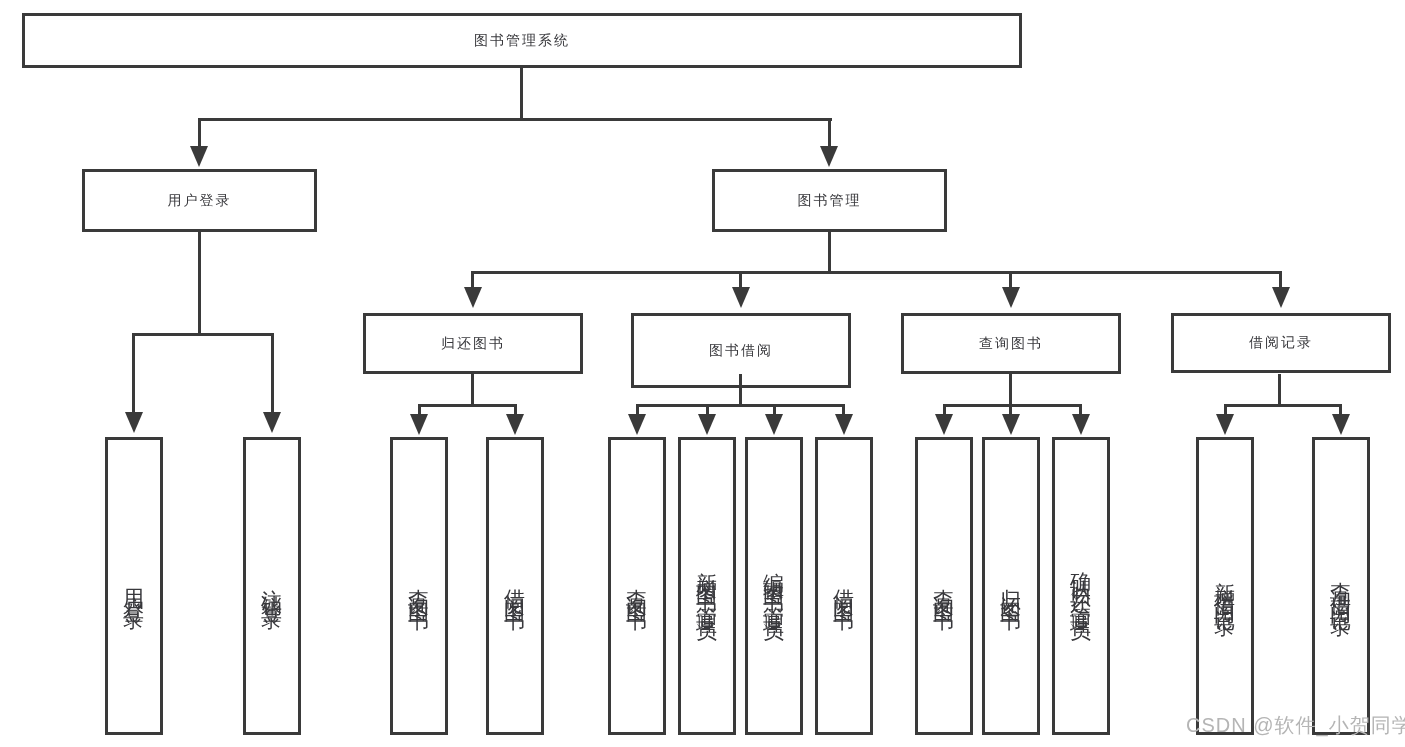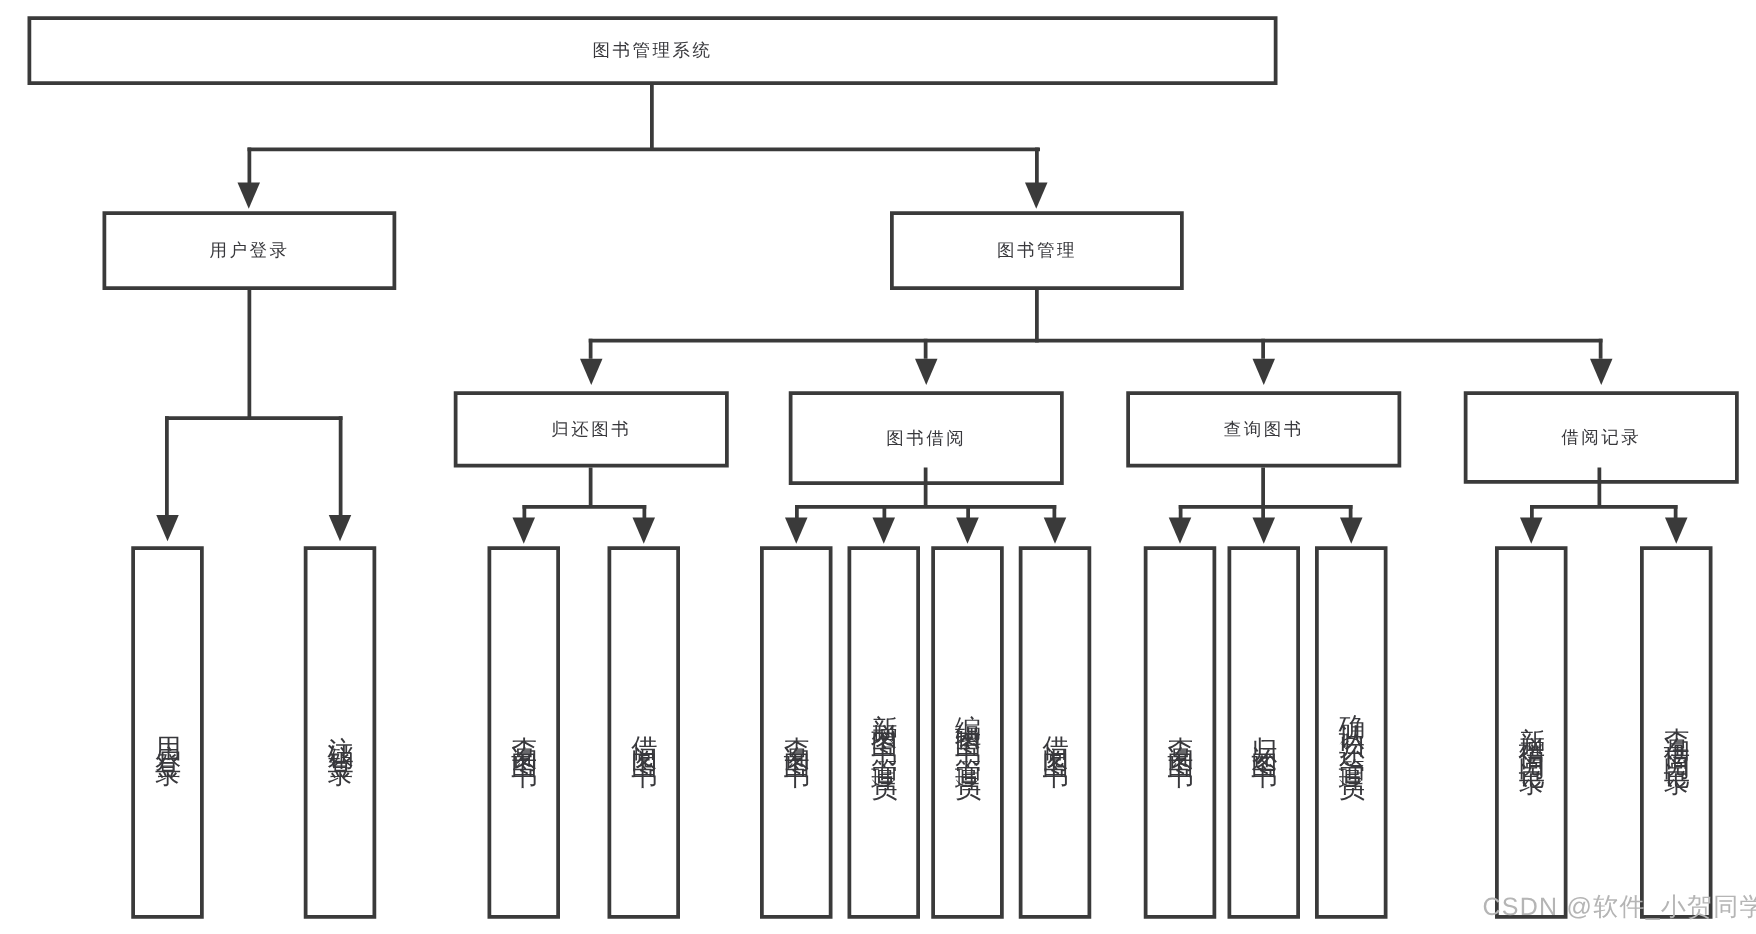--- a/index.html
+++ b/index.html
@@ -71,21 +71,21 @@
 
   <div class="node" style="left:363px;top:313px;width:220px;height:61px;">
     <span>归还图书</span>
   </div>
   <div class="node" style="left:631px;top:313px;width:220px;height:75px;">
     <span>图书借阅</span>
   </div>
   <div class="node" style="left:901px;top:313px;width:220px;height:61px;">
     <span>查询图书</span>
   </div>
-  <div class="node" style="left:1171px;top:313px;width:220px;height:74px;">
+  <div class="node" style="left:1171px;top:313px;width:220px;height:60px;">
     <span>借阅记录</span>
   </div>
 
   <div class="vline" style="left:471px;top:374px;height:32px;"></div>
   <div class="hline" style="left:418px;top:404px;width:99px;"></div>
   <div class="vline" style="left:418px;top:404px;height:12px;"></div>
   <div class="arrow" style="left:410px;top:414px;"></div>
   <div class="vline" style="left:514px;top:404px;height:12px;"></div>
   <div class="arrow" style="left:506px;top:414px;"></div>
 

